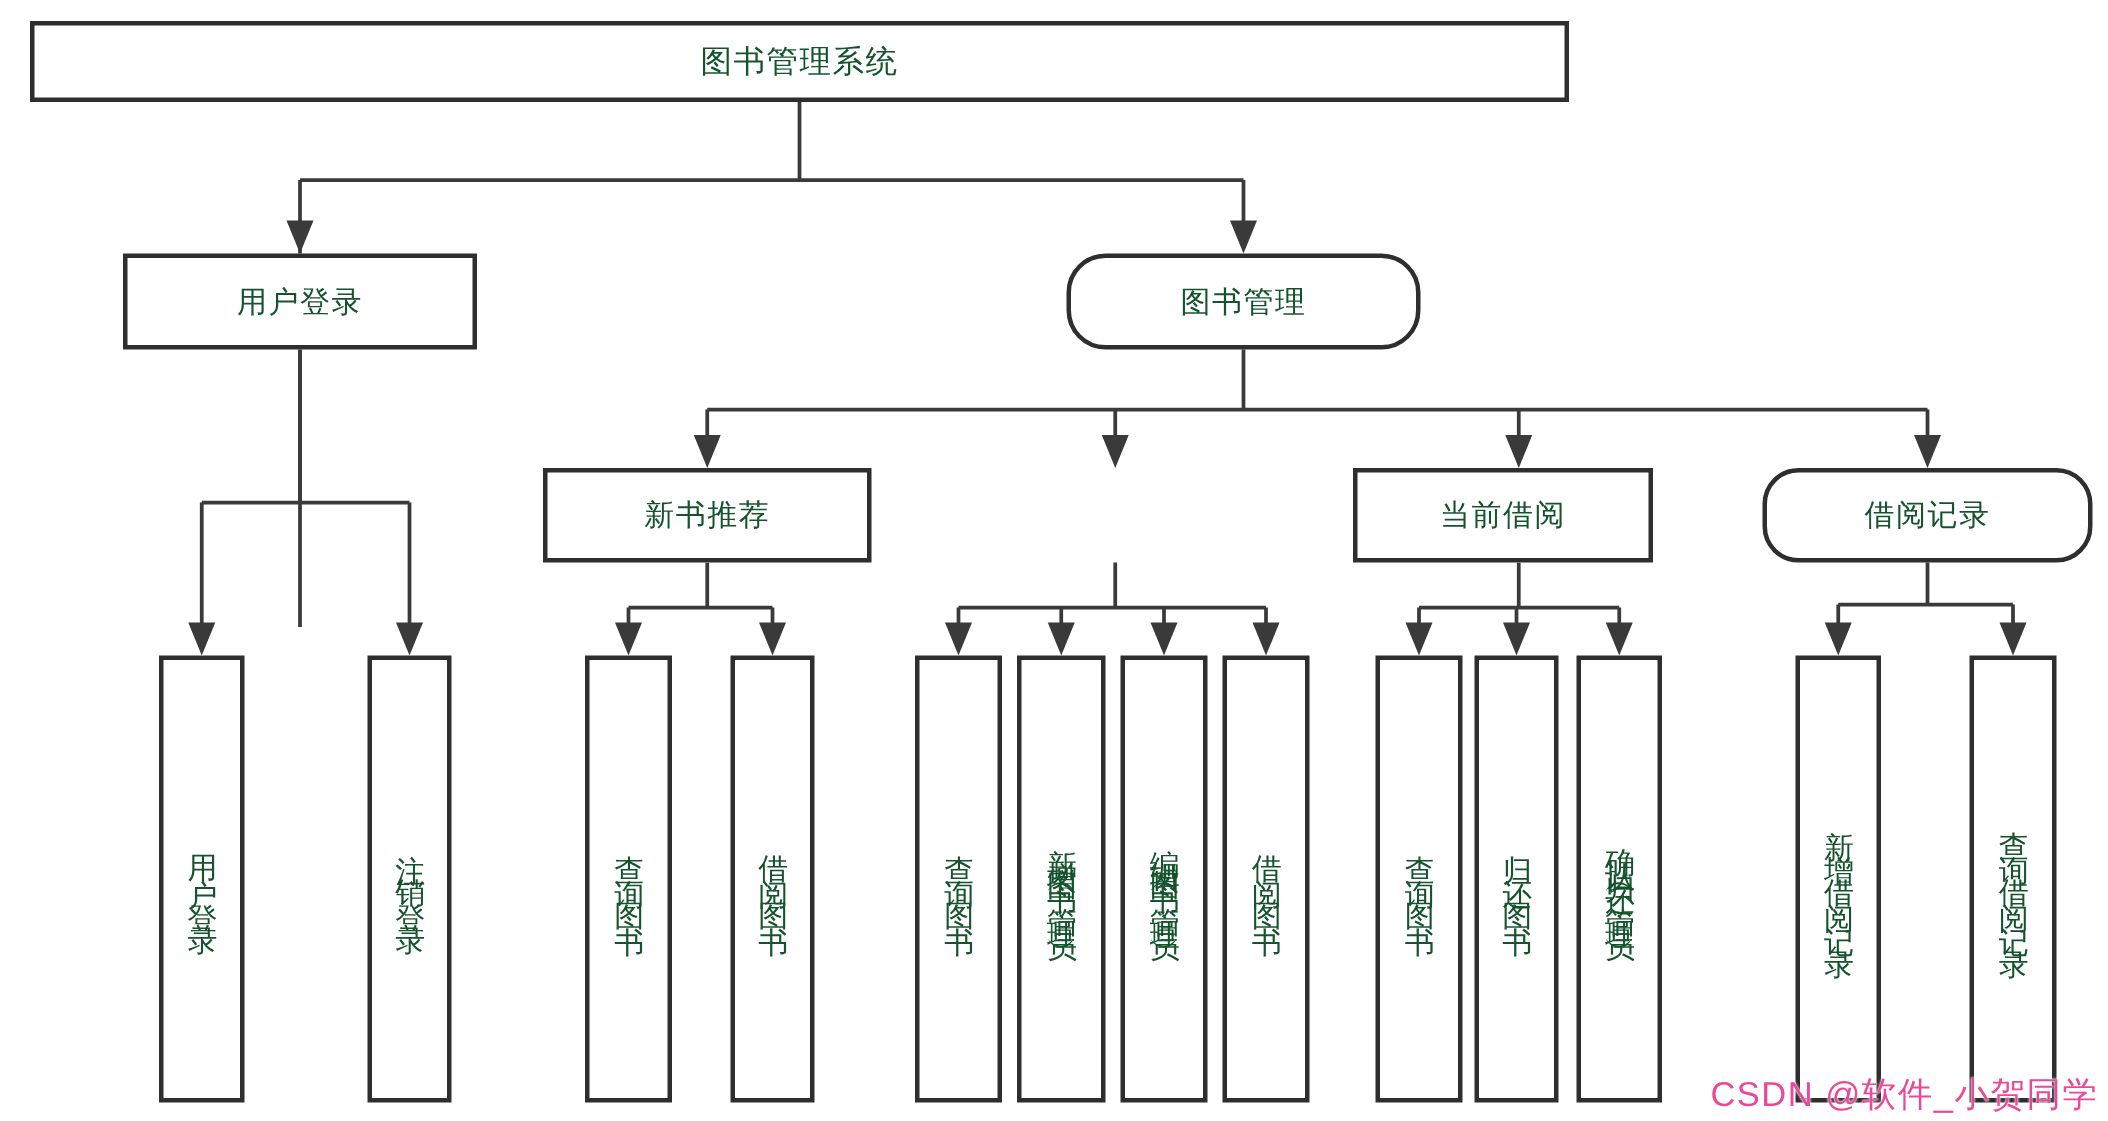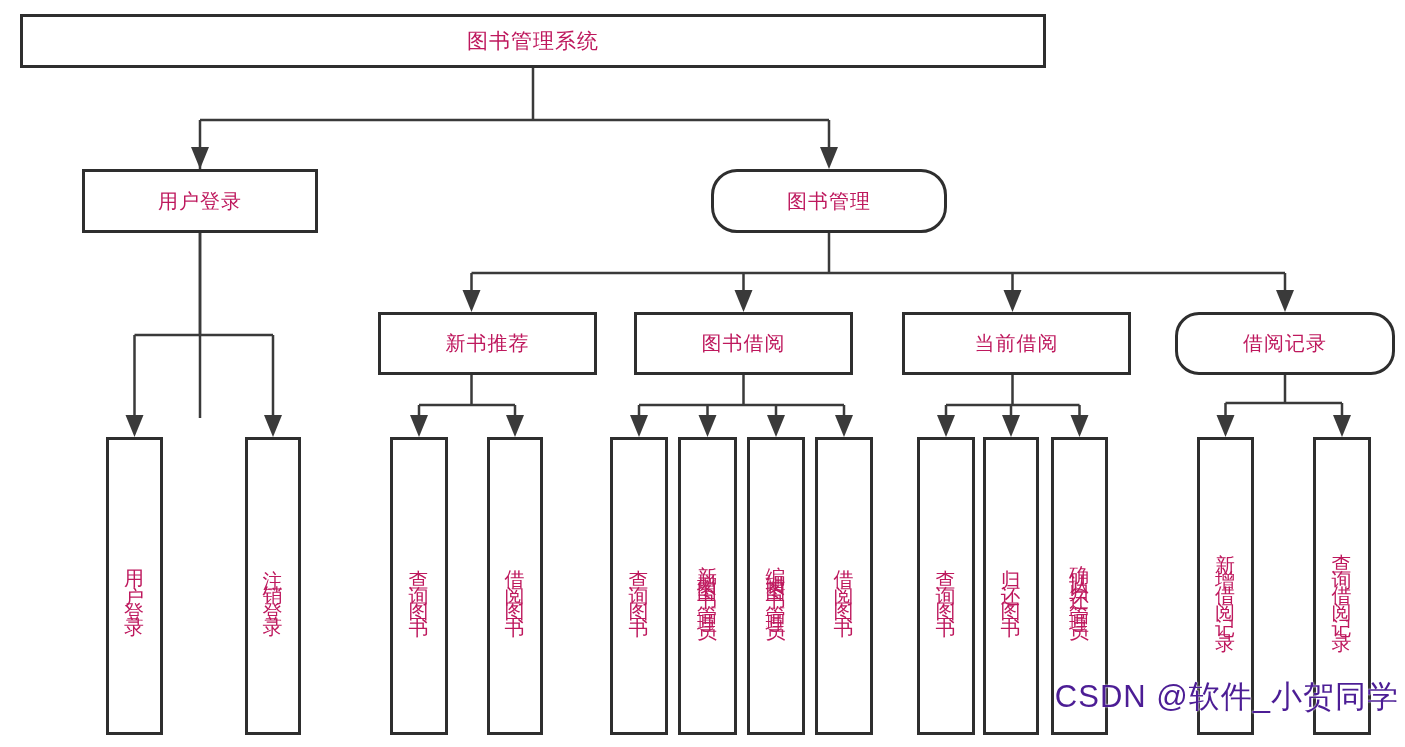--- a/index.html
+++ b/index.html
@@ -17,41 +17,41 @@
     width: 1405px; height: 747px;
   }
   .node {
     position: absolute;
     box-sizing: border-box;
     border: 3px solid #2e2e2e;
     background: #ffffff;
     display: flex;
     align-items: center;
     justify-content: center;
-    color: #be185d;
+    color: #14532d;
   }
   .node .lbl { white-space: nowrap; }
   .lv1 { left: 20px;  top: 14px;  width: 1026px; height: 54px; font-size: 21px; letter-spacing: 1px; }
   .lv2 { height: 64px; top: 169px; width: 236px; font-size: 20px; letter-spacing: 1px; }
   .lv3 { height: 63px; top: 312px; width: 219px; font-size: 20px; letter-spacing: 1px; }
   .leaf { top: 437px; height: 298px; width: 58px; font-size: 20px; }
   .leaf .lbl {
     writing-mode: vertical-rl;
     text-orientation: mixed;
     line-height: 1;
     letter-spacing: 16px;
     white-space: nowrap;
   }
   .leaf.tight .lbl { letter-spacing: 8px; }
   .watermark {
     position: absolute;
     right: 6px;
-    top: 676px;
-    font-size: 31px;
-    color: #4c1d95;
+    top: 714px;
+    font-size: 23px;
+    color: #ec4899;
     text-shadow: 0 0 2px #ffffff, 0 0 1px #ffffff;
     letter-spacing: 1px;
     white-space: nowrap;
   }
 </style>
 </head>
 <body>
 
 <div class="canvas">
 
@@ -102,27 +102,24 @@
     <span class="lbl">图书管理系统</span>
   </div>
 
   <div class="node lv2" style="left:82px;">
     <span class="lbl">用户登录</span>
   </div>
   <div class="node lv2" style="left:711px;border-radius:26px;">
     <span class="lbl">图书管理</span>
   </div>
 
-  <div class="node lv3" style="left:362px;margin-left:16px;">
+  <div class="node lv3" style="left:362px;">
     <span class="lbl">新书推荐</span>
   </div>
-  <div class="node lv3" style="left:634px;">
-    <span class="lbl">图书借阅</span>
-  </div>
-  <div class="node lv3" style="left:902px; width:229px;">
+  <div class="node lv3" style="left:902px; width:200px;">
     <span class="lbl">当前借阅</span>
   </div>
   <div class="node lv3" style="left:1175px; width:220px;border-radius:24px;">
     <span class="lbl">借阅记录</span>
   </div>
 
   <div class="node leaf" style="left:106px; width:57px;">
     <span class="lbl">用户登录</span>
   </div>
   <div class="node leaf" style="left:245px; width:56px;">

